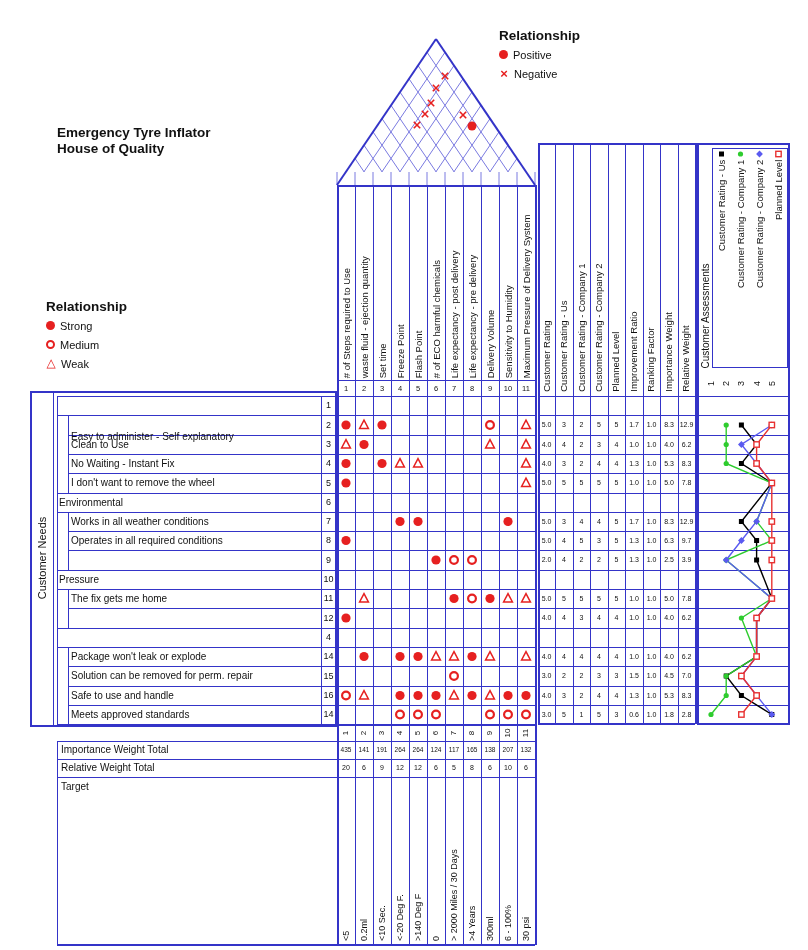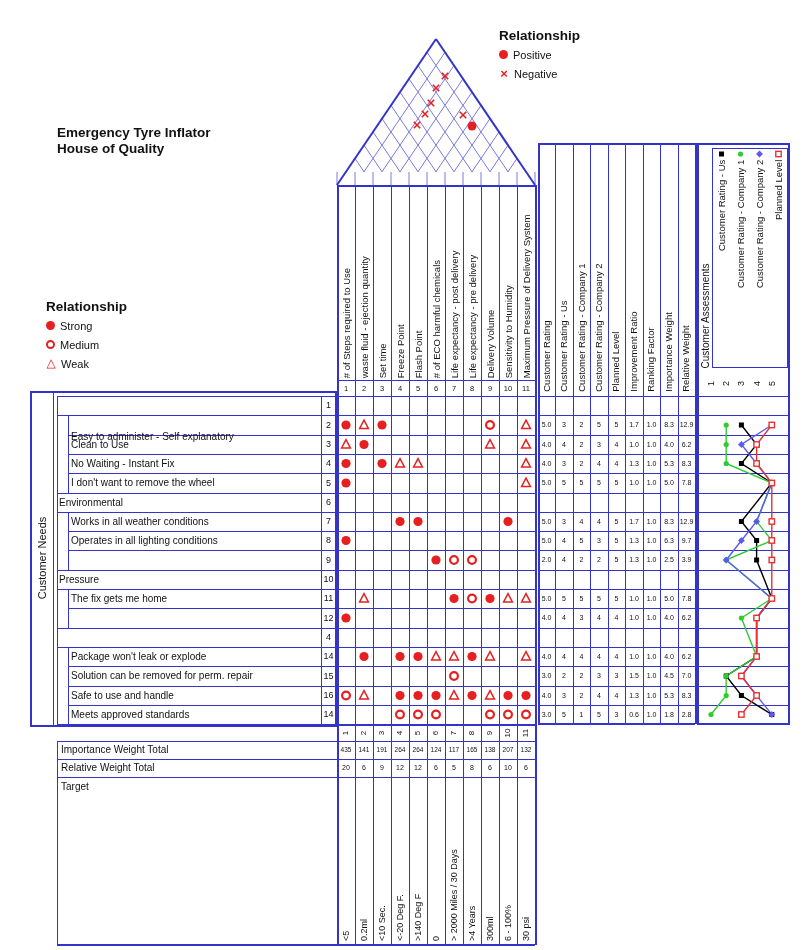--- a/index.html
+++ b/index.html
@@ -310,21 +310,21 @@
     <div style="position: absolute; left: 538px; top: 512px; width: 17px; height: 19px; font-size: 7px; line-height: 19px; text-align: center; white-space: nowrap;">5.0</div>
     <div style="position: absolute; left: 555px; top: 512px; width: 18px; height: 19px; font-size: 7px; line-height: 19px; text-align: center; white-space: nowrap;">3</div>
     <div style="position: absolute; left: 573px; top: 512px; width: 17px; height: 19px; font-size: 7px; line-height: 19px; text-align: center; white-space: nowrap;">4</div>
     <div style="position: absolute; left: 590px; top: 512px; width: 18px; height: 19px; font-size: 7px; line-height: 19px; text-align: center; white-space: nowrap;">4</div>
     <div style="position: absolute; left: 608px; top: 512px; width: 17px; height: 19px; font-size: 7px; line-height: 19px; text-align: center; white-space: nowrap;">5</div>
     <div style="position: absolute; left: 625px; top: 512px; width: 18px; height: 19px; font-size: 7px; line-height: 19px; text-align: center; white-space: nowrap;">1.7</div>
     <div style="position: absolute; left: 643px; top: 512px; width: 17px; height: 19px; font-size: 7px; line-height: 19px; text-align: center; white-space: nowrap;">1.0</div>
     <div style="position: absolute; left: 660px; top: 512px; width: 18px; height: 19px; font-size: 7px; line-height: 19px; text-align: center; white-space: nowrap;">8.3</div>
     <div style="position: absolute; left: 678px; top: 512px; width: 17px; height: 19px; font-size: 7px; line-height: 19px; text-align: center; white-space: nowrap;">12.9</div>
     <div style="position: absolute; left: 321px; top: 531px; width: 15px; height: 19px; font-size: 9px; line-height: 19px; text-align: center; white-space: nowrap;">8</div>
-    <div style="position: absolute; left: 71px; top: 531px; width: 248px; height: 19px; font-size: 10px; line-height: 19px; text-align: left; white-space: nowrap;">Operates in all lighting conditions</div>
+    <div style="position: absolute; left: 71px; top: 531px; width: 248px; height: 19px; font-size: 10px; line-height: 19px; text-align: left; white-space: nowrap;">Operates in all required conditions</div>
     <div style="position: absolute; left: 538px; top: 531px; width: 17px; height: 19px; font-size: 7px; line-height: 19px; text-align: center; white-space: nowrap;">5.0</div>
     <div style="position: absolute; left: 555px; top: 531px; width: 18px; height: 19px; font-size: 7px; line-height: 19px; text-align: center; white-space: nowrap;">4</div>
     <div style="position: absolute; left: 573px; top: 531px; width: 17px; height: 19px; font-size: 7px; line-height: 19px; text-align: center; white-space: nowrap;">5</div>
     <div style="position: absolute; left: 590px; top: 531px; width: 18px; height: 19px; font-size: 7px; line-height: 19px; text-align: center; white-space: nowrap;">3</div>
     <div style="position: absolute; left: 608px; top: 531px; width: 17px; height: 19px; font-size: 7px; line-height: 19px; text-align: center; white-space: nowrap;">5</div>
     <div style="position: absolute; left: 625px; top: 531px; width: 18px; height: 19px; font-size: 7px; line-height: 19px; text-align: center; white-space: nowrap;">1.3</div>
     <div style="position: absolute; left: 643px; top: 531px; width: 17px; height: 19px; font-size: 7px; line-height: 19px; text-align: center; white-space: nowrap;">1.0</div>
     <div style="position: absolute; left: 660px; top: 531px; width: 18px; height: 19px; font-size: 7px; line-height: 19px; text-align: center; white-space: nowrap;">6.3</div>
     <div style="position: absolute; left: 678px; top: 531px; width: 17px; height: 19px; font-size: 7px; line-height: 19px; text-align: center; white-space: nowrap;">9.7</div>
     <div style="position: absolute; left: 321px; top: 550px; width: 15px; height: 20px; font-size: 9px; line-height: 20px; text-align: center; white-space: nowrap;">9</div>

